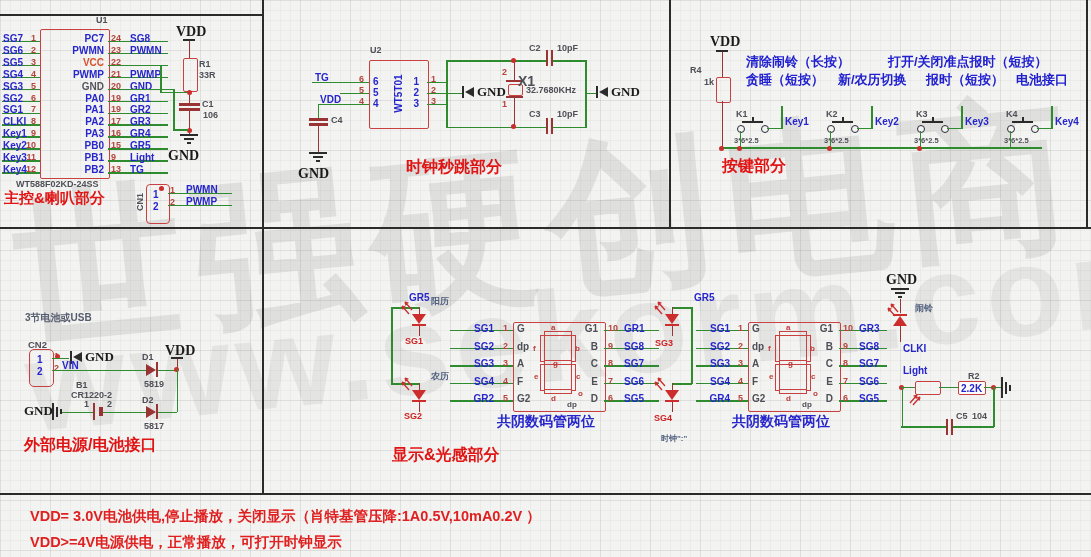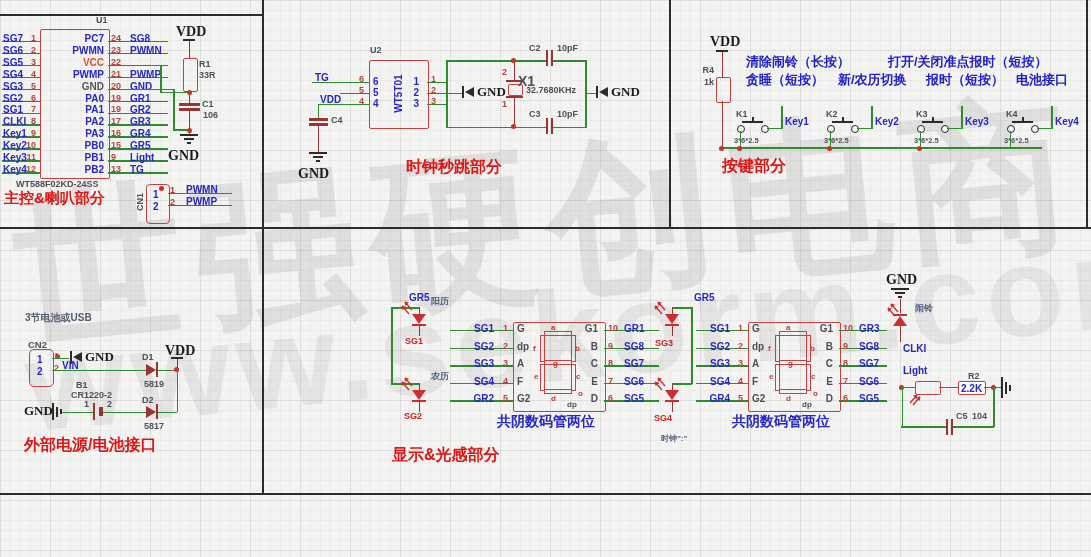--- a/index.html
+++ b/index.html
@@ -261,21 +261,21 @@
   <div class="t pw" style="left:477px;top:85px">GND</div>
   <div class="wh" style="left:585px;top:92.5px;width:11px"></div>
   <div class="bar" style="left:596px;top:86px;width:2px;height:12px"></div>
   <div class="gtri" style="left:599px;top:86.5px"></div>
   <div class="t pw" style="left:611px;top:85px">GND</div>
   <div class="t sec" style="left:406px;top: 158px">时钟秒跳部分</div>
 
   <div class="t pw" style="left:710px;top:34px;font-size:14px">VDD</div>
   <div class="bar" style="left:716px;top:50px;width:12px;height:2px"></div>
   <div class="rv" style="left:721.5px;top:52px;height:25px"></div>
-  <div class="t gy" style="left:690px;top:66px;width:24px;text-align:right">R4</div>
+  <div class="t gy" style="left:690px;top:66px;width:24px;text-align:left">R4</div>
   <div class="t gy" style="left:690px;top:78px;width:24px;text-align:right">1k</div>
   <div class="box" style="left:716px;top:77px;width:13px;height:24px"></div>
   <div class="rv" style="left:721.5px;top:101px;height:47px"></div>
   <div class="t hint" style="left:746px;top:55px">清除闹铃（长按）</div>
   <div class="t hint" style="left:888px;top:55px">打开/关闭准点报时（短按）</div>
   <div class="t hint" style="left:746px;top:73px">贪睡（短按）</div>
   <div class="t hint" style="left:838px;top:73px">新/农历切换</div>
   <div class="t hint" style="left:926px;top:73px">报时（短按）</div>
   <div class="t hint" style="left:1016px;top:73px">电池接口</div>
   <div class="wh" style="left:722px;top:147px;width:320px"></div>
@@ -592,14 +592,16 @@
   <div class="wv" style="left:993px;top:387px;height:40px"></div>
   <div class="wh" style="left:901px;top:426px;width:45px"></div>
   <div class="cbar" style="left:946px;top:419px;width:2px;height:16px"></div>
   <div class="cbar" style="left:951px;top:419px;width:2px;height:16px"></div>
   <div class="wh" style="left:953px;top:426px;width:41px"></div>
   <div class="t gy" style="left:972px;top:412px">104</div>
   <div class="t gy" style="left:956px;top:412px">C5</div>
 
   <div class="t sec" style="left:392px;top:446px">显示&amp;光感部分</div>
 
+  <div class="t" style="left:30px;top:509px;font-size:14.5px;color:#e02020">VDD= 3.0V电池供电,停止播放，关闭显示（肖特基管压降:1A0.5V,10mA0.2V ）</div>
+  <div class="t" style="left:30px;top:535px;font-size:14.5px;color:#e02020">VDD&gt;=4V电源供电，正常播放，可打开时钟显示</div>
 
 </div>
 
 </body></html>

